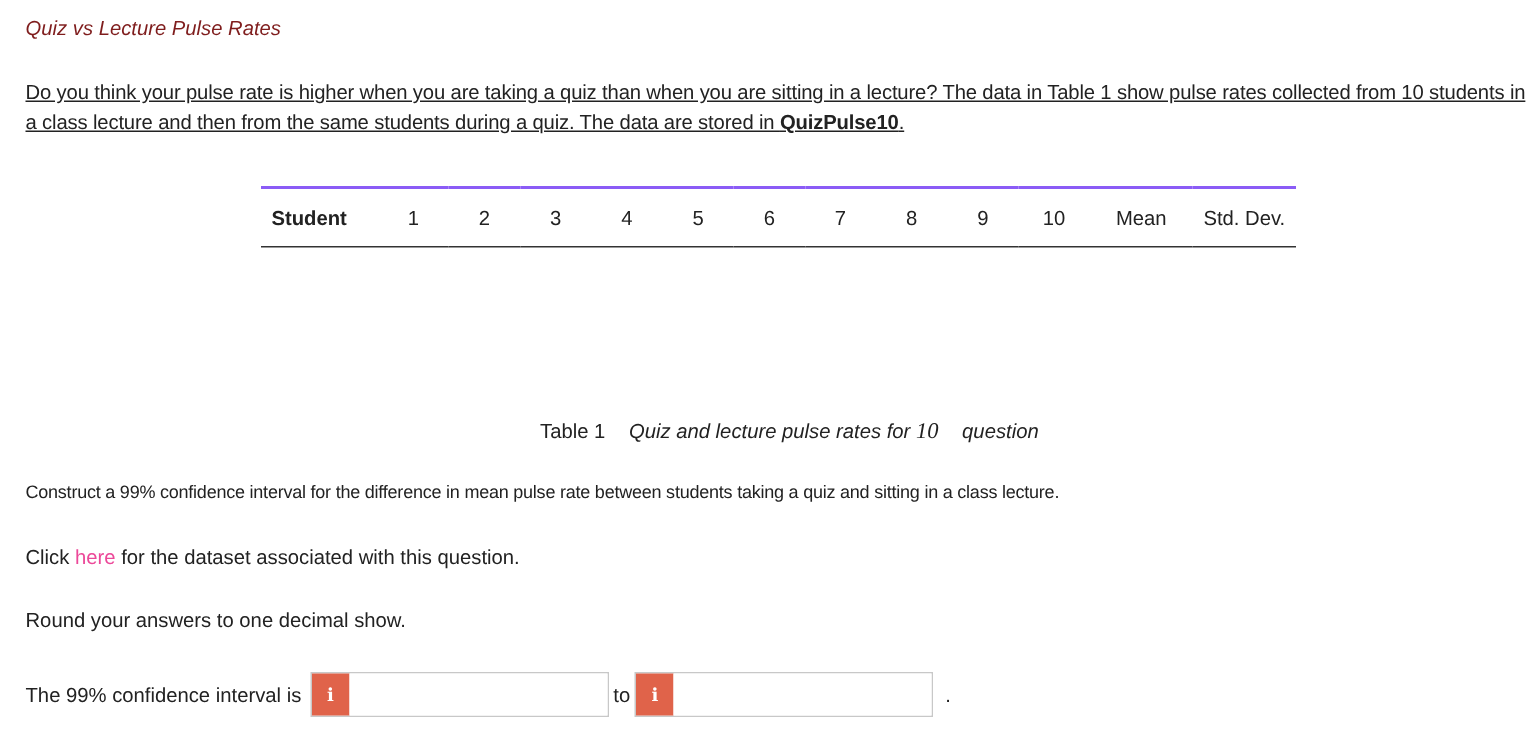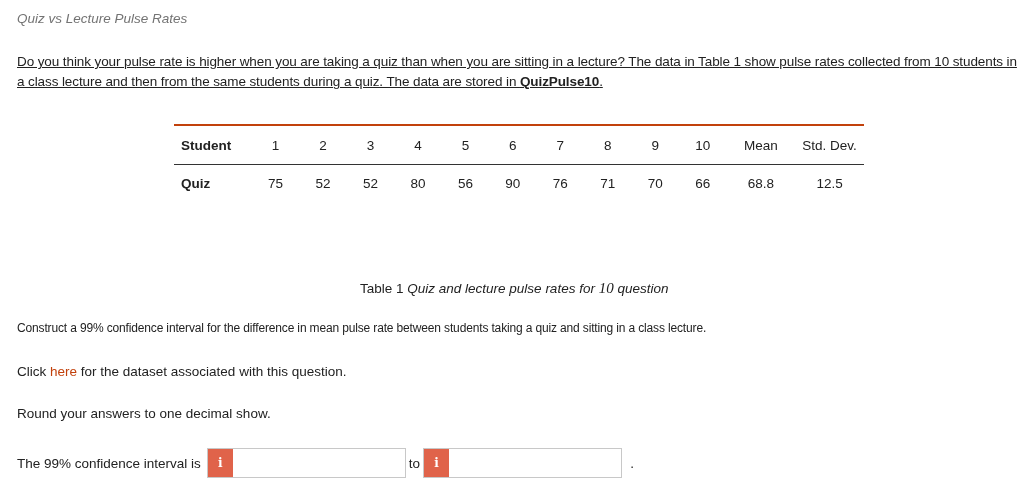--- a/index.html
+++ b/index.html
@@ -15,21 +15,21 @@
       font-family: "Liberation Sans", "DejaVu Sans", sans-serif;
       color: #222222;
       font-size: 13.5px;
     }
     .title {
       position: absolute;
       left: 17px;
       top: 11px;
       font-style: italic;
       font-size: 13.5px;
-      color: #737373;
+      color: #7f1d1d;
     }
     .intro {
       position: absolute;
       left: 17px;
       top: 52px;
       width: 1000px;
       line-height: 20px;
       font-size: 13.5px;
       letter-spacing: -0.1px;
       text-decoration: underline;
@@ -44,62 +44,62 @@
       font-size: 13.5px;
     }
     .data-table th, .data-table td {
       padding: 0;
       text-align: center;
       font-weight: normal;
       height: 36px;
     }
     .data-table tr.head-row th {
       height: 38px;
-      border-top: 2px solid #c2410c;
+      border-top: 2px solid #8b5cf6;
       border-bottom: 1.5px solid #333;
     }
     .data-table tr.last-row td {
       border-bottom: 2px solid #333;
     }
     .data-table .row-label {
       text-align: left;
       font-weight: bold;
       padding-left: 7px;
       width: 70px;
     }
     .data-table .num { width: 47px; }
     .data-table .mean { width: 68px; }
     .data-table .sd { width: 68px; }
     .caption {
       position: absolute;
       left: 360px;
       top: 280px;
       font-size: 13.5px;
     }
-    .caption i { font-style: italic; }
+    .caption i { font-style: italic; margin-left: 12px; }
     .caption .serif-num {
       font-family: "Liberation Serif", "DejaVu Serif", serif;
       font-style: italic;
       font-size: 15px;
     }
     .construct {
       position: absolute;
       left: 17px;
       top: 321px;
       font-size: 12px;
       letter-spacing: -0.15px;
     }
     .click-line {
       position: absolute;
       left: 17px;
       top: 364px;
       font-size: 13.5px;
     }
     .click-line a {
-      color: #c2410c;
+      color: #ec4899;
       text-decoration: none;
       cursor: pointer;
     }
     .round-line {
       position: absolute;
       left: 17px;
       top: 406px;
       font-size: 13.5px;
     }
     .answer-line {
@@ -163,35 +163,20 @@
     <th class="num">4</th>
     <th class="num">5</th>
     <th class="num">6</th>
     <th class="num">7</th>
     <th class="num">8</th>
     <th class="num">9</th>
     <th class="num">10</th>
     <th class="mean">Mean</th>
     <th class="sd">Std. Dev.</th>
   </tr>
-  <tr>
-    <td class="row-label">Quiz</td>
-    <td>75</td>
-    <td>52</td>
-    <td>52</td>
-    <td>80</td>
-    <td>56</td>
-    <td>90</td>
-    <td>76</td>
-    <td>71</td>
-    <td>70</td>
-    <td>66</td>
-    <td>68.8</td>
-    <td>12.5</td>
-  </tr>
 </tbody>
   </table>
 
 <div class="caption">
   <span>Table 1 </span><i>Quiz and lecture pulse rates for </i><span class="serif-num">10</span><i> question</i>
 </div>
 
 <div class="construct">Construct a 99% confidence interval for the difference in mean pulse rate between students taking a quiz and sitting in a class lecture.</div>
 
 <div class="click-line">

